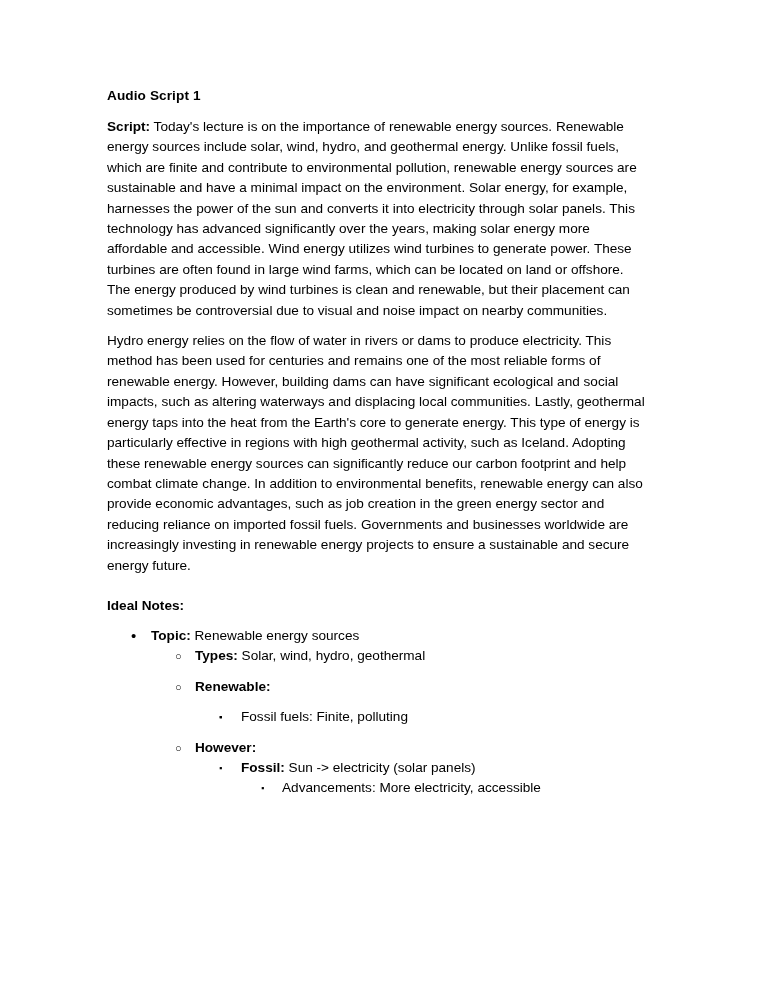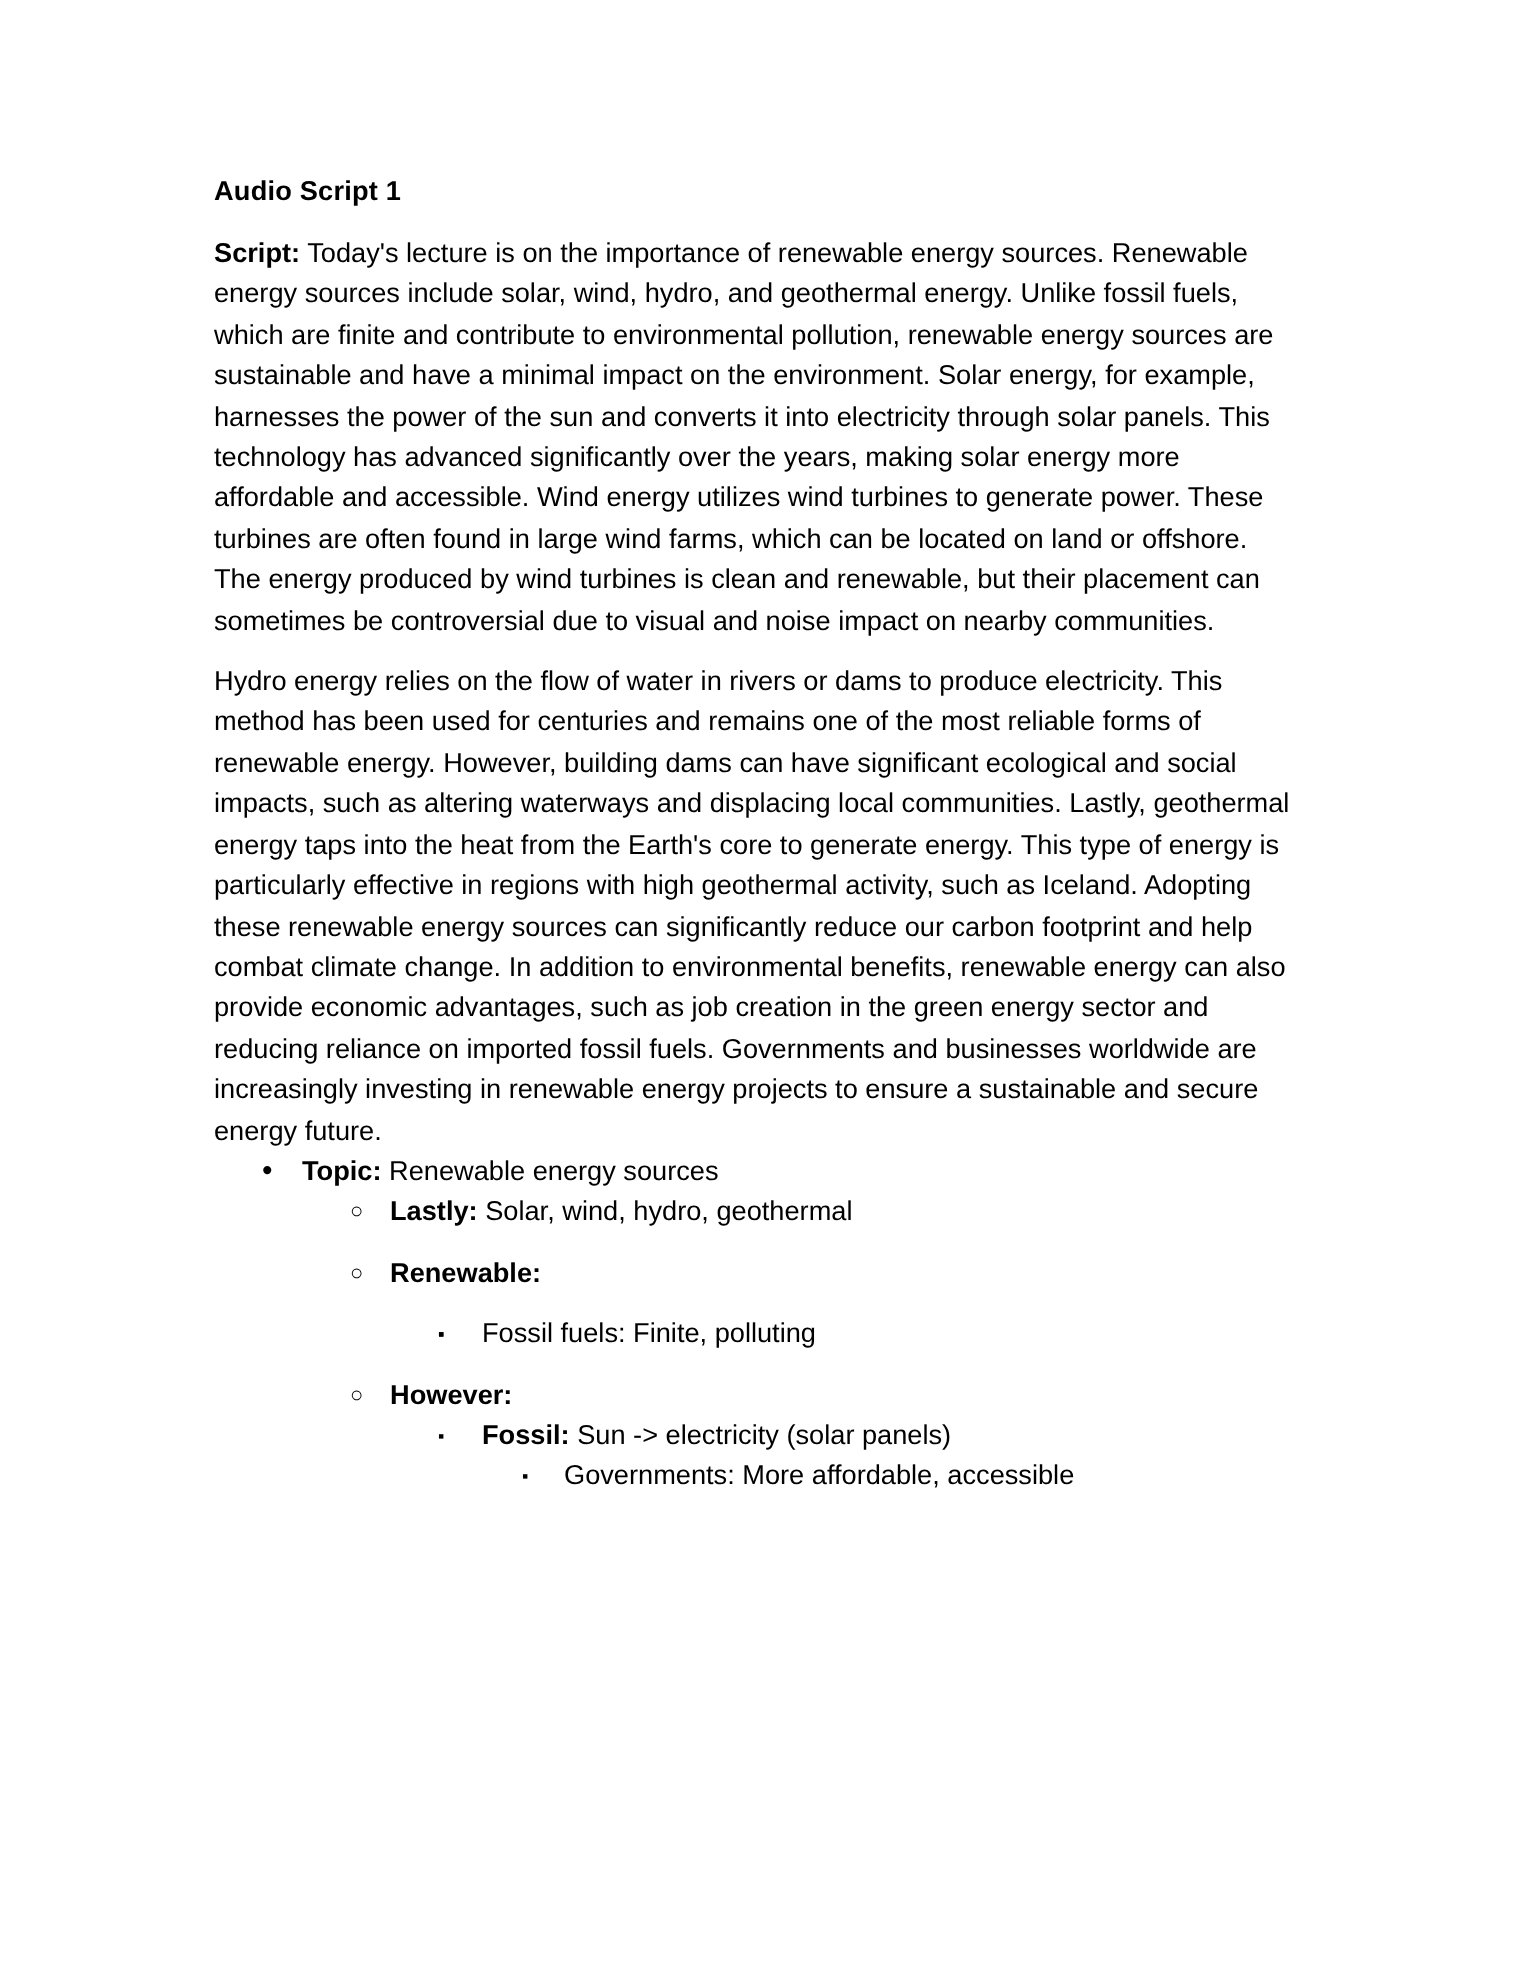--- a/index.html
+++ b/index.html
@@ -110,30 +110,31 @@
 <body>
 
 <div class="page">
 
   <div class="doc-title">Audio Script 1</div>
 
   <p class="para"><span class="lead">Script:</span><span> Today's lecture is on the importance of renewable energy sources. Renewable energy sources include solar, wind, hydro, and geothermal energy. Unlike fossil fuels, which are finite and contribute to environmental pollution, renewable energy sources are sustainable and have a minimal impact on the environment. Solar energy, for example, harnesses the power of the sun and converts it into electricity through solar panels. This technology has advanced significantly over the years, making solar energy more affordable and accessible. Wind energy utilizes wind turbines to generate power. These turbines are often found in large wind farms, which can be located on land or offshore. The energy produced by wind turbines is clean and renewable, but their placement can sometimes be controversial due to visual and noise impact on nearby communities.</span></p>
 
   <p class="para">Hydro energy relies on the flow of water in rivers or dams to produce electricity. This method has been used for centuries and remains one of the most reliable forms of renewable energy. However, building dams can have significant ecological and social impacts, such as altering waterways and displacing local communities. Lastly, geothermal energy taps into the heat from the Earth's core to generate energy. This type of energy is particularly effective in regions with high geothermal activity, such as Iceland. Adopting these renewable energy sources can significantly reduce our carbon footprint and help combat climate change. In addition to environmental benefits, renewable energy can also provide economic advantages, such as job creation in the green energy sector and reducing reliance on imported fossil fuels. Governments and businesses worldwide are increasingly investing in renewable energy projects to ensure a sustainable and secure energy future.</p>
 
+  <div class="notes-heading">Ideal Notes:</div>
 
   <ul class="lv lvl1">
     <li class="li">
       <span class="bullet b-disc">•</span>
       <span class="item-label">Topic:</span><span class="item-text"> Renewable energy sources</span>
 
       <ul class="lv lvl2 nested">
         <li class="li">
           <span class="bullet b-circle">○</span>
-          <span class="item-label">Lastly:</span><span class="item-text"> Solar, wind, hydro, geothermal</span>
+          <span class="item-label">Types:</span><span class="item-text"> Solar, wind, hydro, geothermal</span>
         </li>
 
         <li class="li">
           <span class="bullet b-circle">○</span>
           <span class="item-label">Renewable:</span>
 
           <ul class="lv lvl3 nested">
             <li class="li">
               <span class="bullet b-square">▪</span>
             </li>
@@ -149,21 +150,21 @@
           <span class="item-label">However:</span>
 
           <ul class="lv lvl3 nested">
             <li class="li">
               <span class="bullet b-square">▪</span>
               <span class="item-label">Fossil:</span><span class="item-text"> Sun -&gt; electricity (solar panels)</span>
 
               <ul class="lv lvl4 nested">
                 <li class="li">
                   <span class="bullet b-square">▪</span>
-                  <span class="item-text">Governments: More affordable, accessible</span>
+                  <span class="item-text">Advancements: More electricity, accessible</span>
                 </li>
               </ul>
             </li>
           </ul>
         </li>
       </ul>
     </li>
   </ul>
 
 </div>

